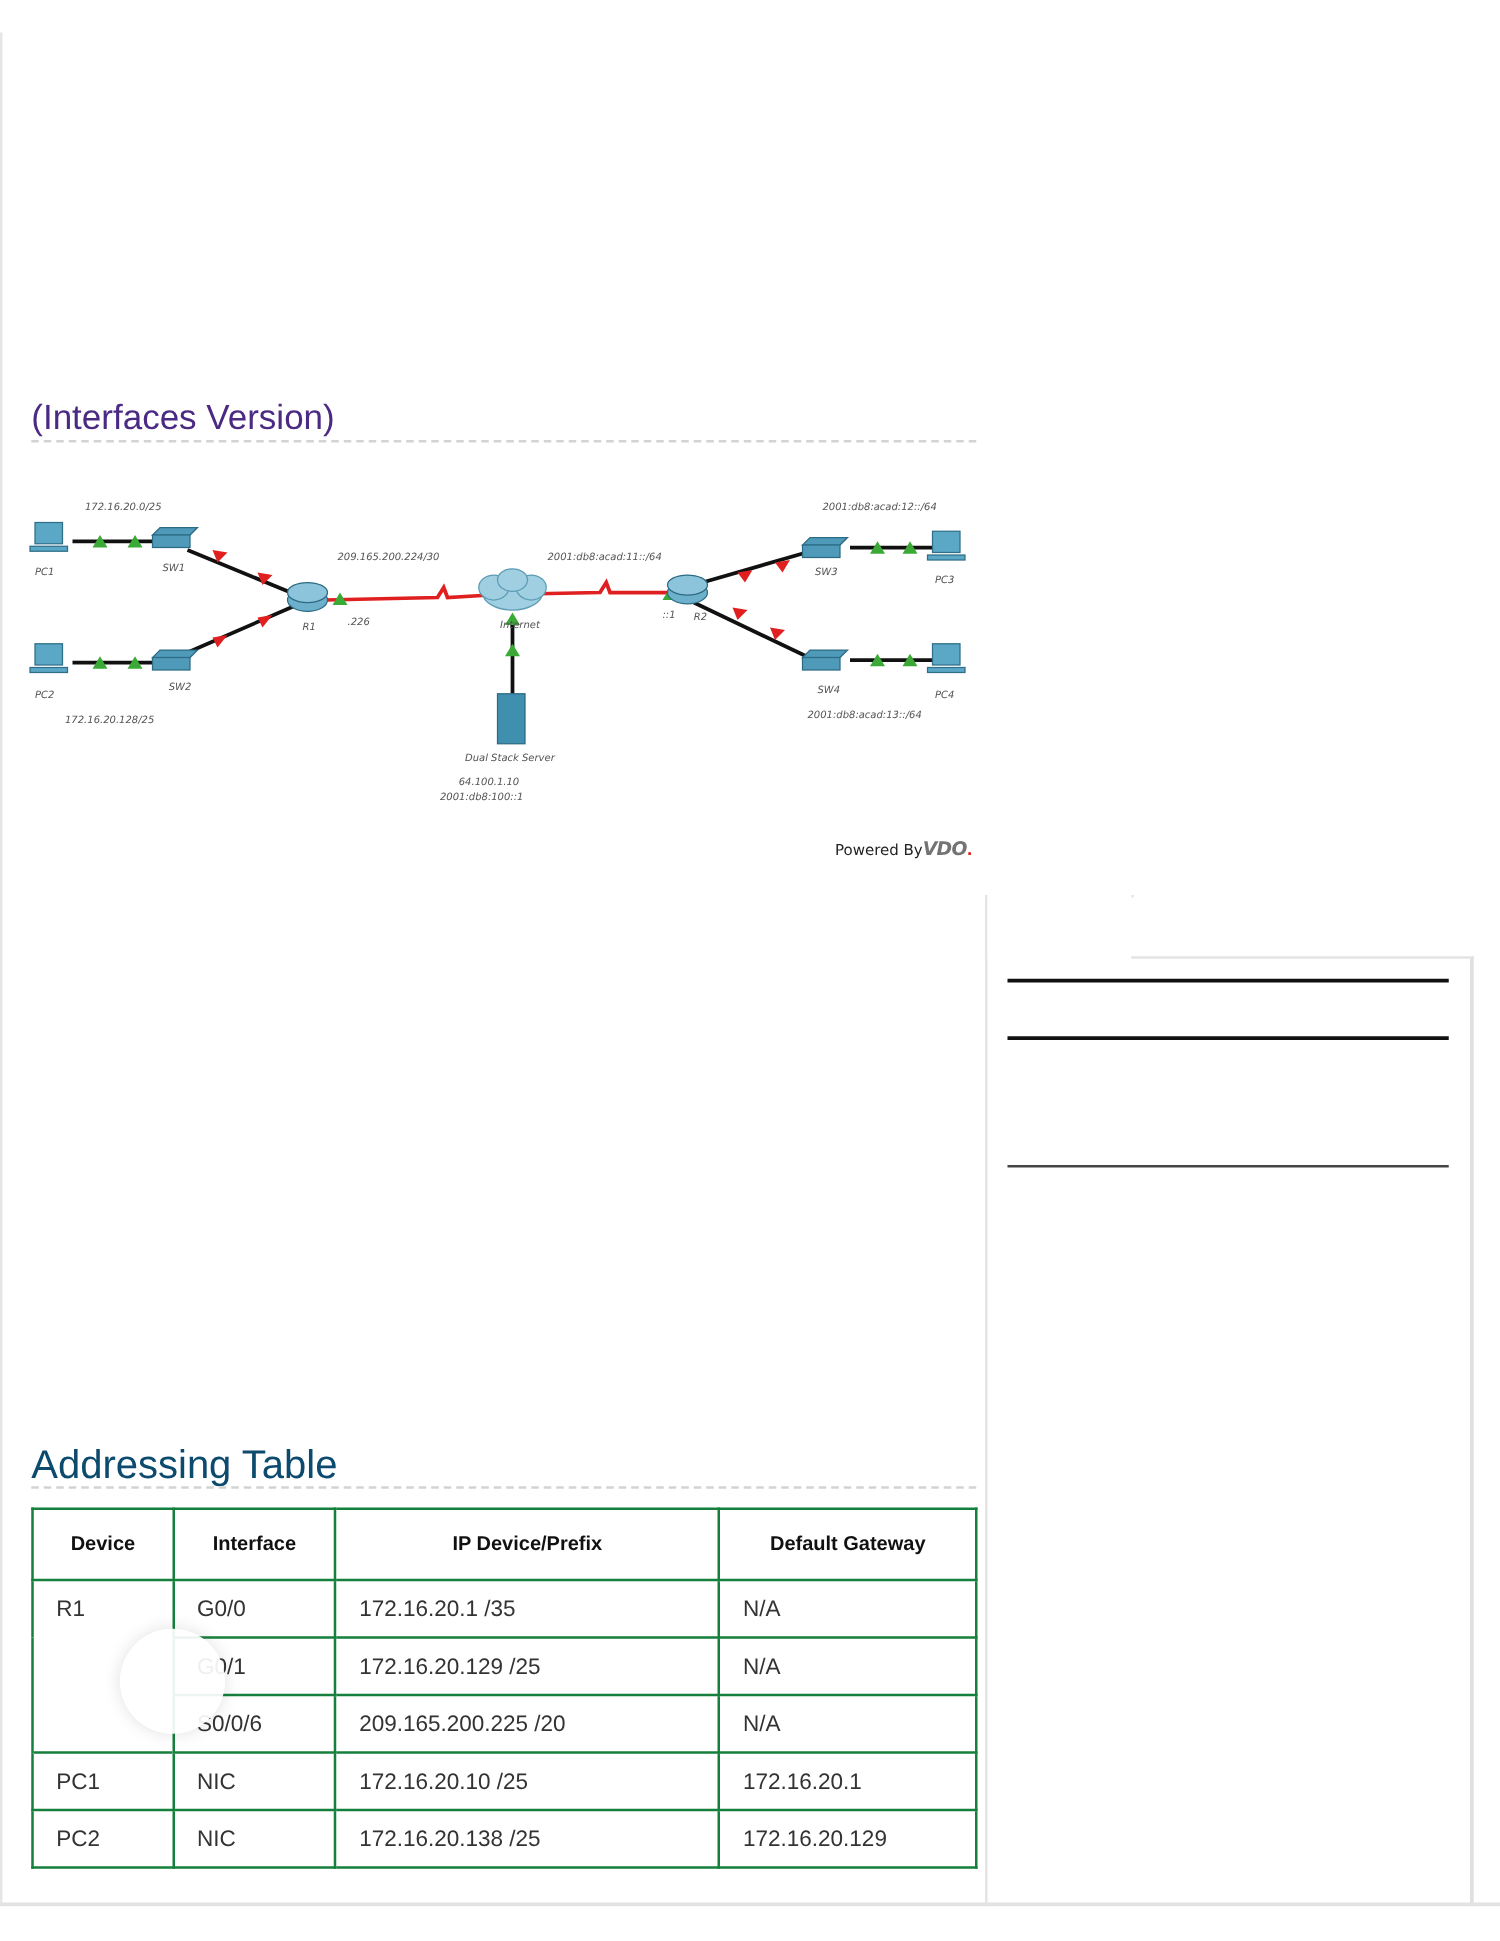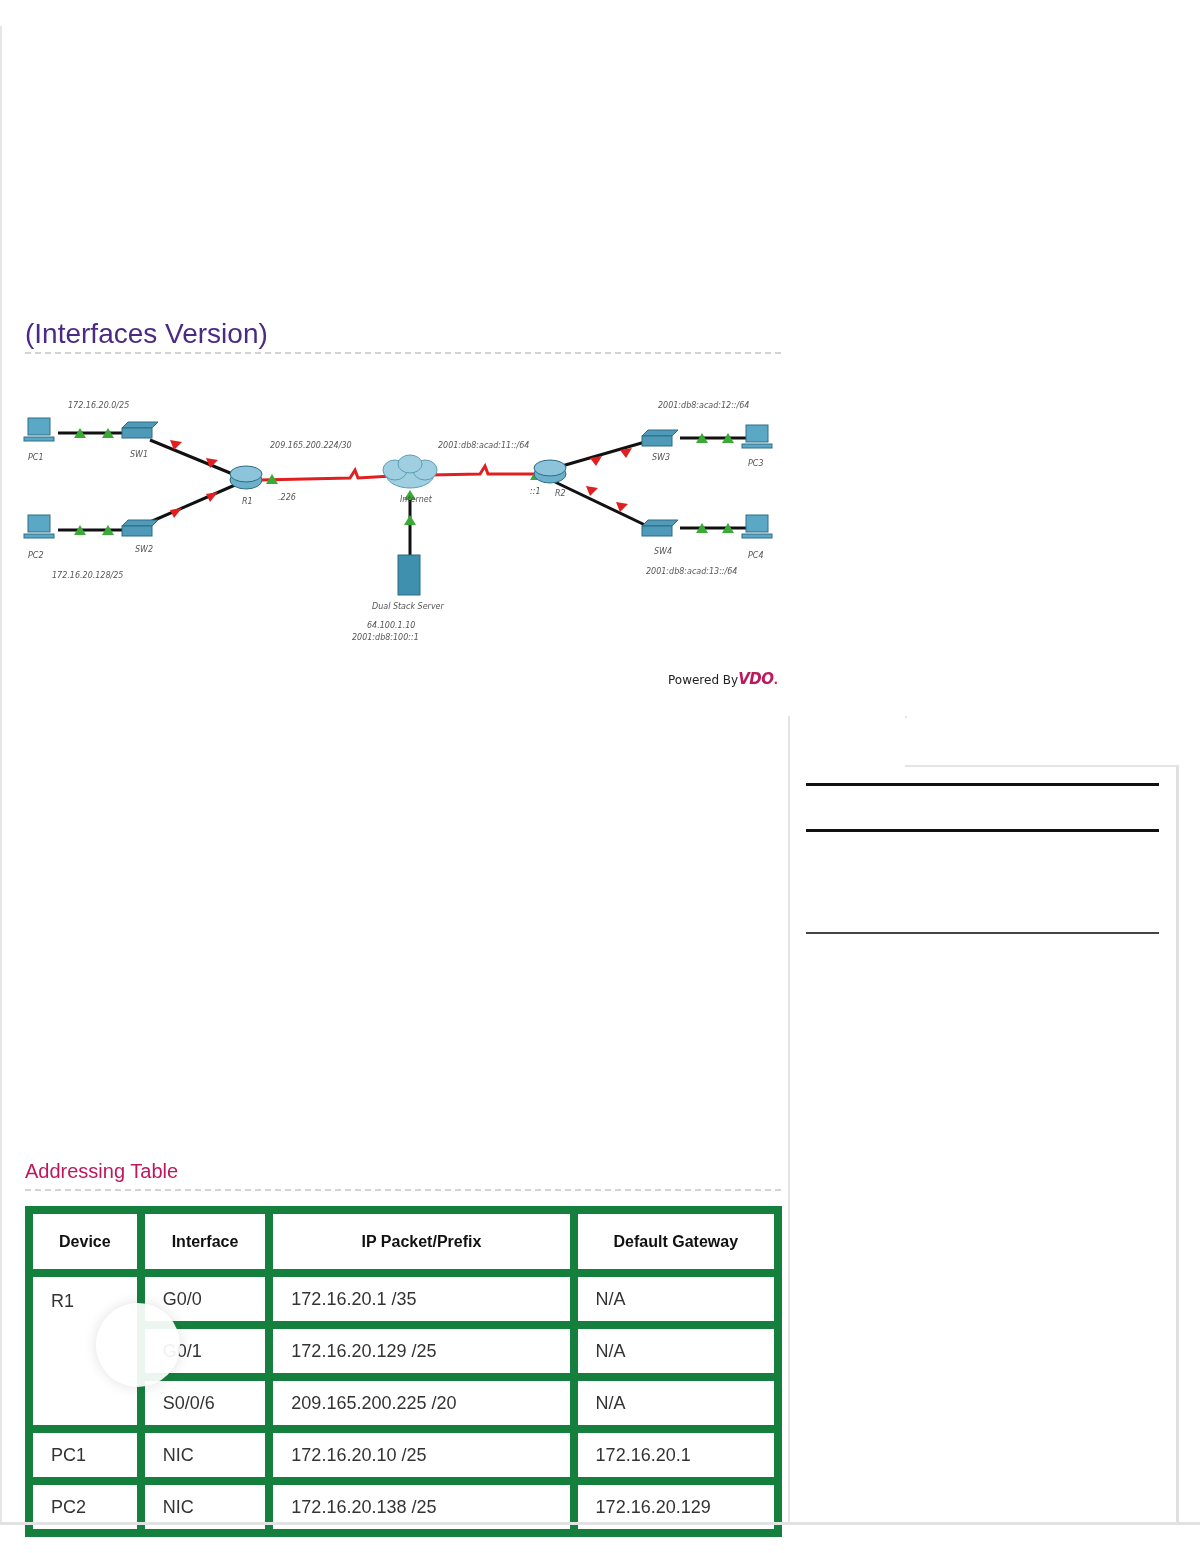--- a/index.html
+++ b/index.html
@@ -11,37 +11,37 @@
   .doc-title { position: absolute; left: 25px; top: 268px; width: 760px; color: #4b2a83;
                font-size: 28px; line-height: 44px; font-weight: normal; margin: 0; }
   .dotted { position: absolute; left: 25px; width: 756px; height: 0; border-top: 2px dashed #d3d3d3; }
 
   .diagram { position: absolute; left: 20px; top: 390px; width: 765px; height: 260px; font-style: italic; }
   .diagram svg { width: 765px; height: 260px; }
   .dlabel { font-family: "DejaVu Sans", sans-serif; font-size: 8px; fill: #555; }
 
   .powered { position: absolute; left: 668px; top: 670px; font-size: 12px; color: #222;
              font-family: "DejaVu Sans", sans-serif; }
-  .powered .brand { font-weight: bold; font-size: 15px; color: #be185d; font-style: italic; letter-spacing: -0.5px; }
+  .powered .brand { font-weight: bold; font-size: 15px; color: #737373; font-style: italic; letter-spacing: -0.5px; }
   .powered .dot { color: #e0261c; font-weight: bold; }
 
   
   .side-tab { position: absolute; left: 788px; top: 716px; width: 117px; height: 50px;
               border-top: 2px solid #e4e4e4; border-left: 2px solid #e4e4e4; }
   .side-panel { position: absolute; left: 788px; top: 765px; width: 386px; height: 758px;
                 border-top: 2px solid #e4e4e4; border-left: 2px solid #e4e4e4; border-right: 3px solid #e0e0e0; }
   .side-panel-cover { position: absolute; left: 790px; top: 716px; width: 115px; height: 52px; background: #fff; }
   .side-line { position: absolute; left: 806px; width: 353px; background: #111; }
 
-  .section-title { position: absolute; left: 25px; top: 1153px; color: #be185d; font-size: 20px; margin: 0;
+  .section-title { position: absolute; left: 25px; top: 1153px; color: #0c4a6e; font-size: 32px; margin: 0;
                    font-weight: normal; line-height: 36px; }
 
   table.addr { position: absolute; left: 25px; top: 1206px; width: 757px; border-collapse: collapse;
                font-family: "Liberation Sans", sans-serif; }
-  table.addr th, table.addr td { border: 8px solid #15803d; padding: 0 0 0 18px; text-align: left;
+  table.addr th, table.addr td { border: 2px solid #15803d; padding: 0 0 0 18px; text-align: left;
                                  font-size: 18px; color: #333; height: 44px; }
   table.addr th { font-weight: bold; font-size: 16px; color: #111; text-align: center; padding: 0; height: 55px; }
   table.addr td.empty { border-top: none; border-bottom: none; }
   table.addr tr.r1 td.dev { border-bottom: none; }
 
   .cursor-circle { position: absolute; left: 96px; top: 1303px; width: 84px; height: 84px; border-radius: 50%;
                    background: rgba(255,255,255,0.92); box-shadow: 0 0 14px rgba(0,0,0,0.12); }
 </style>
 </head>
 <body>
@@ -179,21 +179,21 @@
   <colgroup>
       <col style="width:113px">
       <col style="width:130px">
       <col style="width:308px">
       <col style="width:206px">
     </colgroup>
   <thead>
     <tr>
       <th>Device</th>
       <th>Interface</th>
-      <th>IP Packet/Prefix</th>
+      <th>IP Device/Prefix</th>
       <th>Default Gateway</th>
     </tr>
   </thead>
   <tbody>
     <tr class="r1">
       <td class="dev">R1</td>
       <td>G0/0</td>
       <td>172.16.20.1 /35</td>
       <td>N/A</td>
     </tr>

